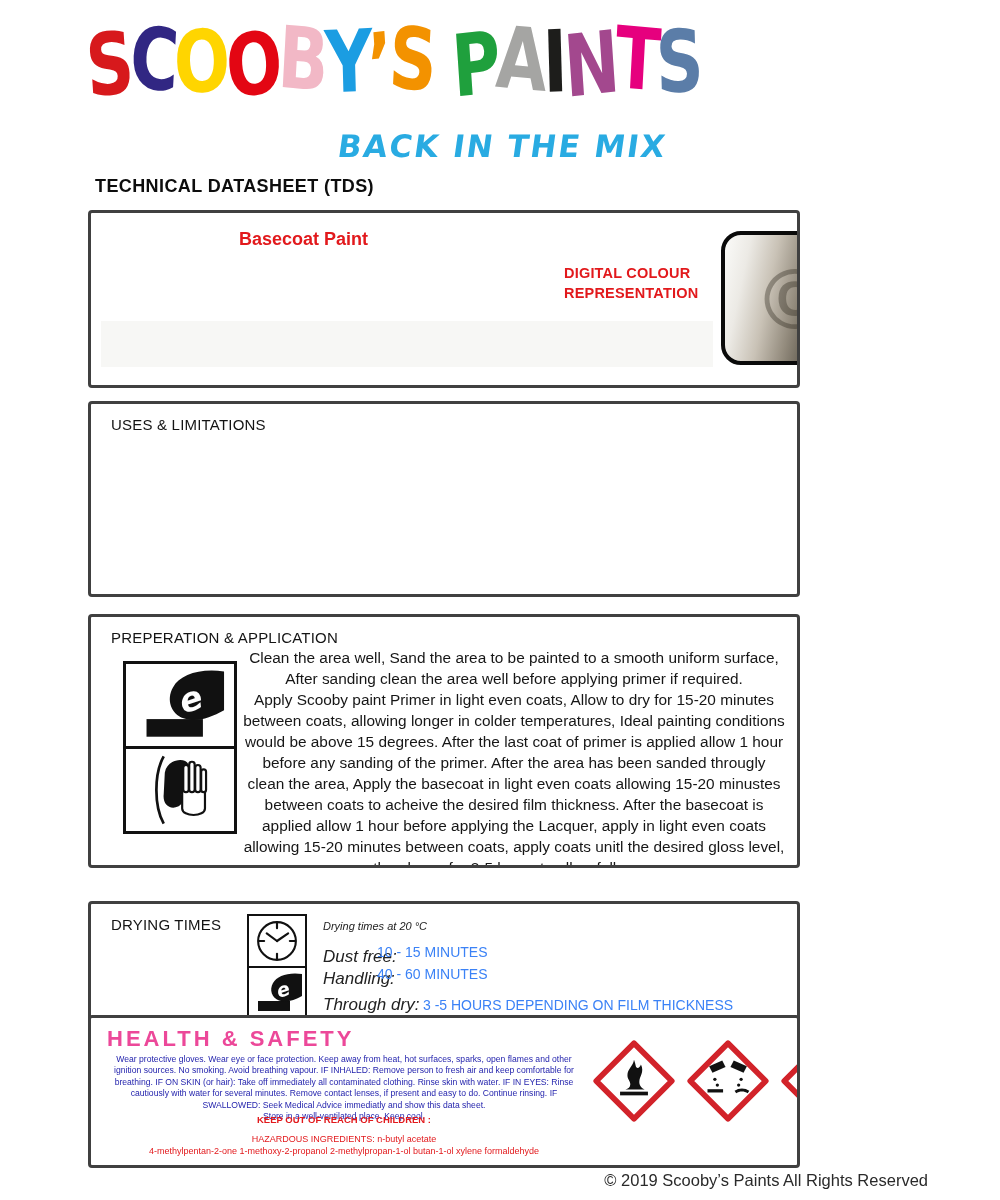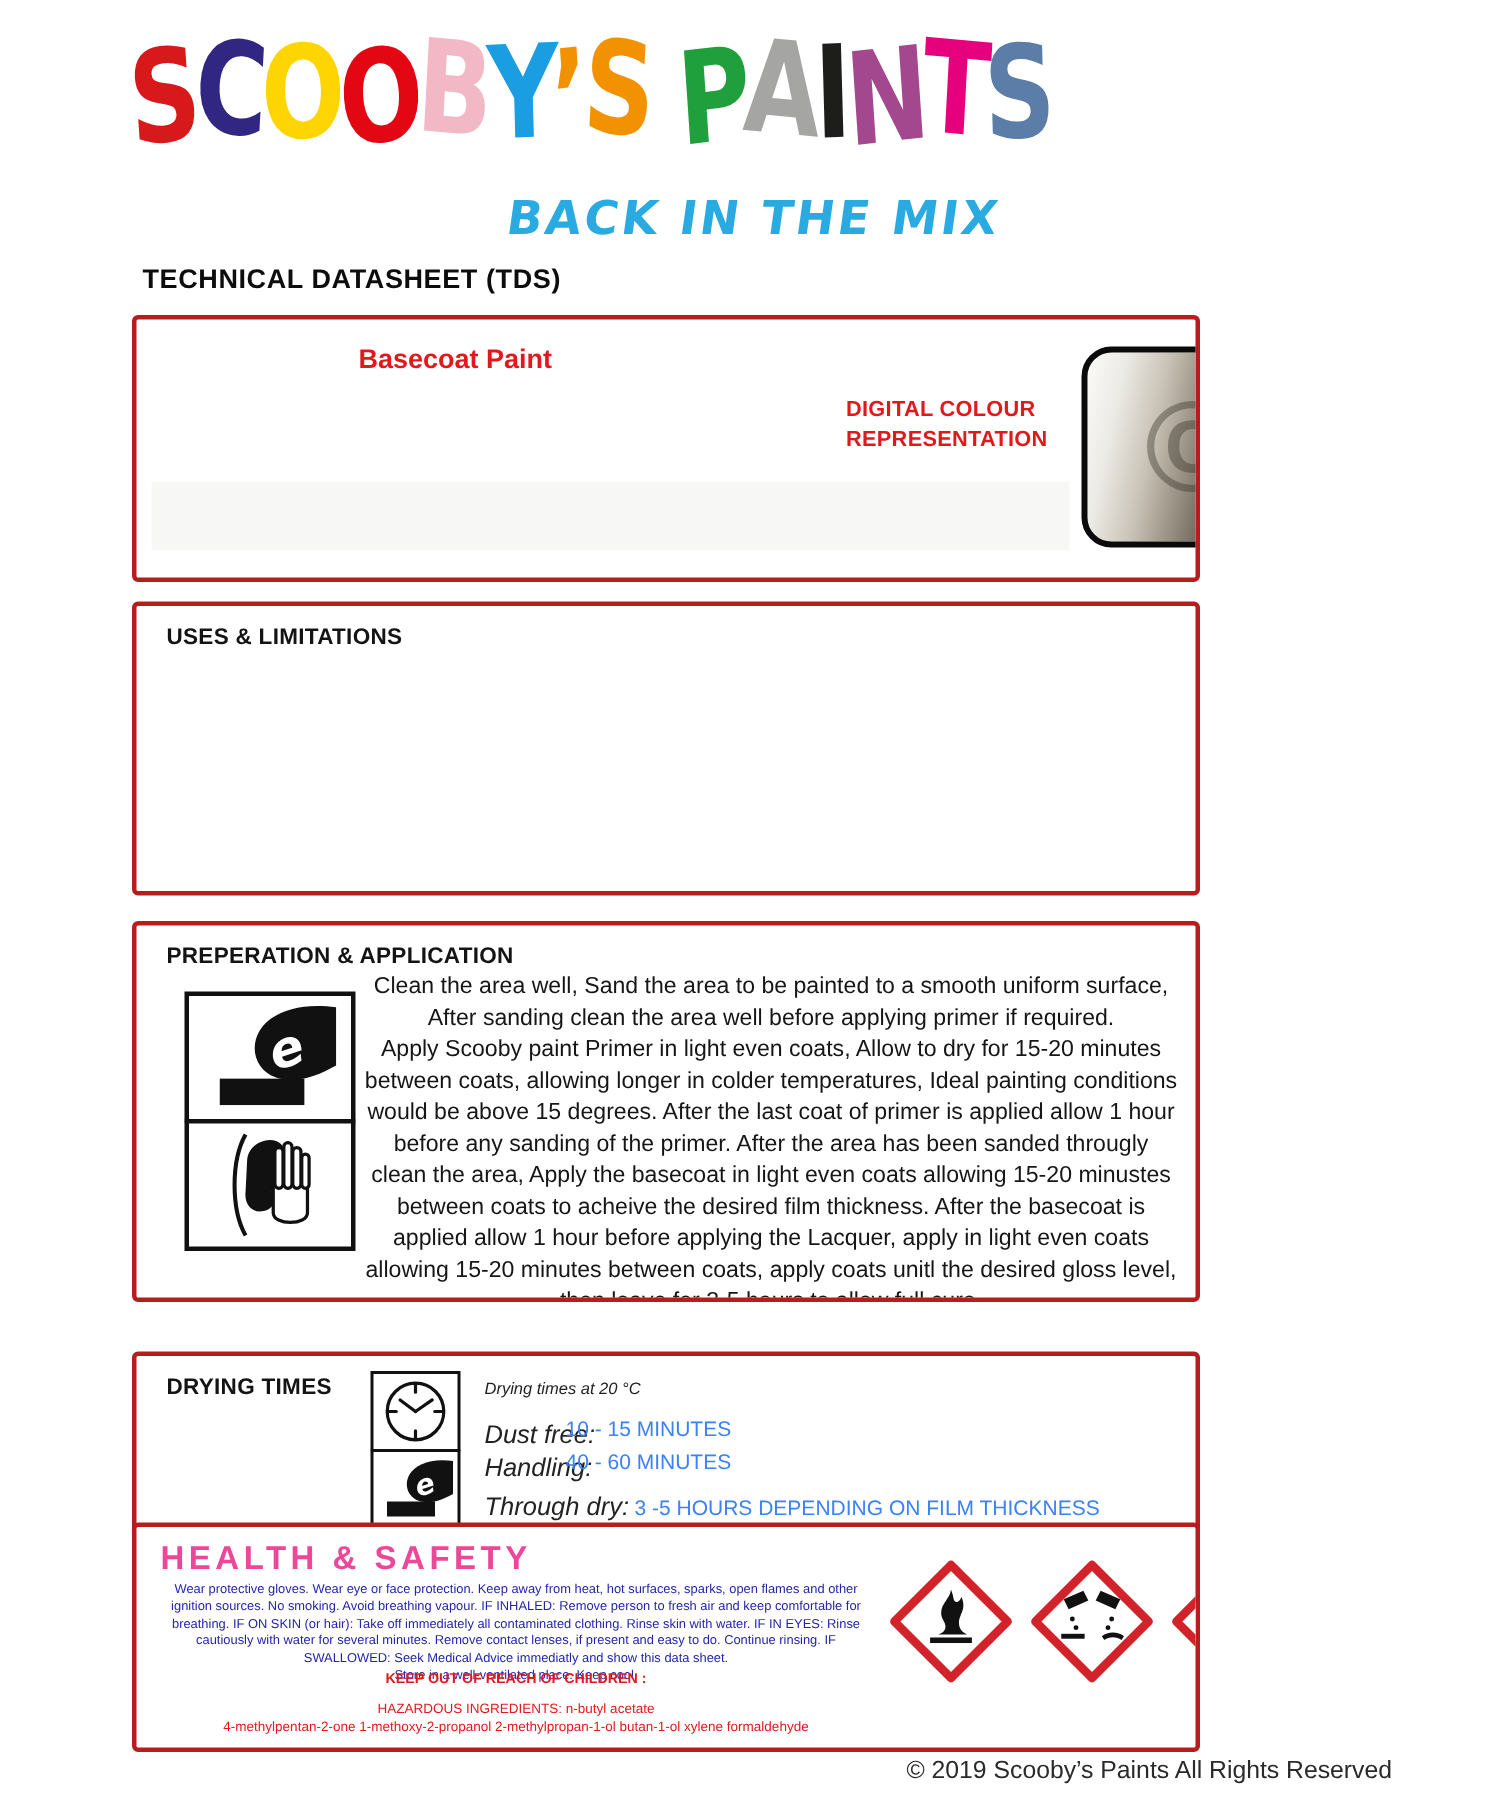--- a/index.html
+++ b/index.html
@@ -18,22 +18,22 @@
   .logo-letter:nth-child(3n+2){ transform:rotate(4deg)  translateY(-2px); }
   .logo-letter:nth-child(3n)  { transform:rotate(-2deg); }
   .tagline { position:absolute; left:250px; top:108px; font-size:31px; font-weight:bold;
              letter-spacing:2px; transform:skewX(-8deg); white-space:nowrap;
              font-family:"DejaVu Sans", sans-serif; }
   .tds-title { position:absolute; left:95px; top:176px; font-size:18px; font-weight:bold;
                color:#0d0d0d; letter-spacing:0.4px; }
 
   
   .section-box { position:absolute; left:88px; width:712px; background:#fff;
-                 border:3px solid #b91c1c; border-radius:4px; overflow:hidden; }
-  .section-heading { position:absolute; left:20px; top:12px; font-size:15px; font-weight:bold;
+                 border:3px solid #404040; border-radius:4px; overflow:hidden; }
+  .section-heading { position:absolute; left:20px; top:12px; font-size:15px; font-weight:normal;
                      color:#141414; letter-spacing:0.2px; }
 
   
   .box-basecoat { top:210px; height:178px; }
   .scan-shade { position:absolute; left:10px; top:108px; width:612px; height:46px; background:#f7f7f5; }
   .product-title { position:absolute; left:148px; top:16px; font-size:18px; font-weight:bold; color:var(--red); }
   .product-rows { position:absolute; left:28px; top:48px; z-index:2; }
   .product-row { display:flex; align-items:baseline; height:19px; }
   .row-label { font-size:14px; color:#3c3c3c; width:120px; }
   .row-value { font-size:13.5px; font-weight:bold; color:var(--red); letter-spacing:0.2px; }

